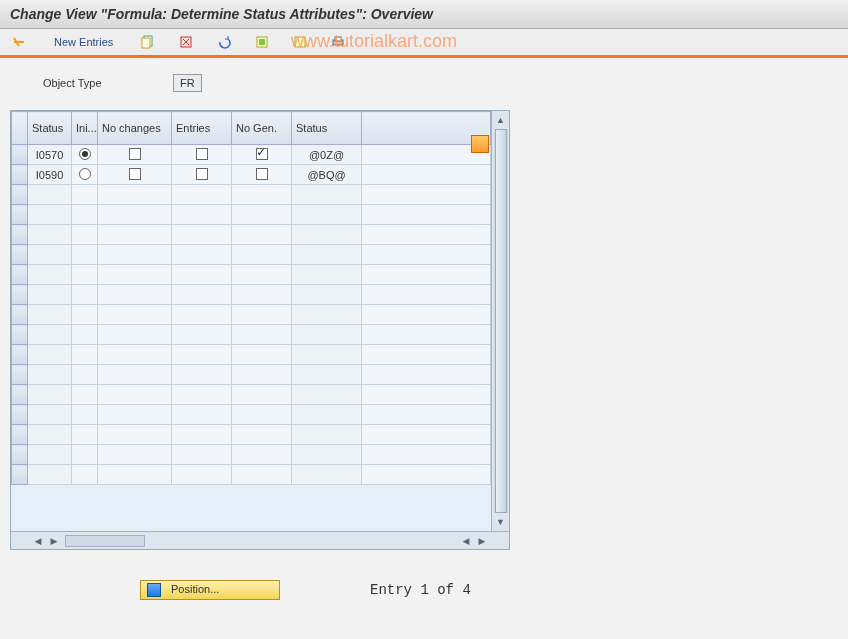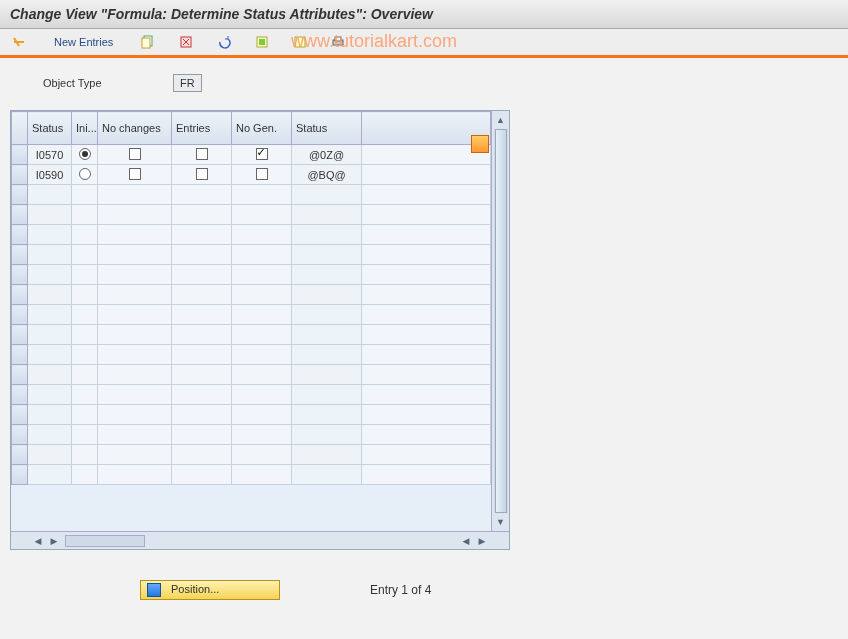--- a/index.html
+++ b/index.html
@@ -174,21 +174,21 @@
     }
     .pos-btn{
       display:inline-flex;align-items:flex-start;gap:10px;
       background:linear-gradient(to bottom,#fff2b0,#f5d455);
       border:1px solid #b89020;
       padding:2px 20px 2px 6px;
       font-size:11px;cursor:pointer;
       min-width:140px;
     }
     .pos-btn .ic{width:14px;height:14px;background:linear-gradient(to bottom,#6af,#27d);border:1px solid #159;}
-    .entry-txt{font-size:12px;}
+    .entry-txt{font-size:14px;font-family:Liberation Mono, monospace;}
   </style>
 </head>
 <body>
 
 <div class="title-bar">Change View "Formula: Determine Status Attributes": Overview</div>
 
 <div class="toolbar">
   <span class="tb-icon">
     <svg width="14" height="14">
         <line x1="2" y1="7" x2="12" y2="7" stroke="#f0a020" stroke-width="2"></line>

